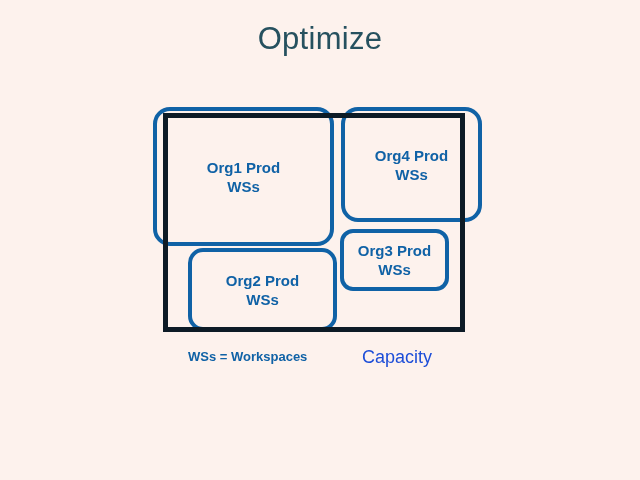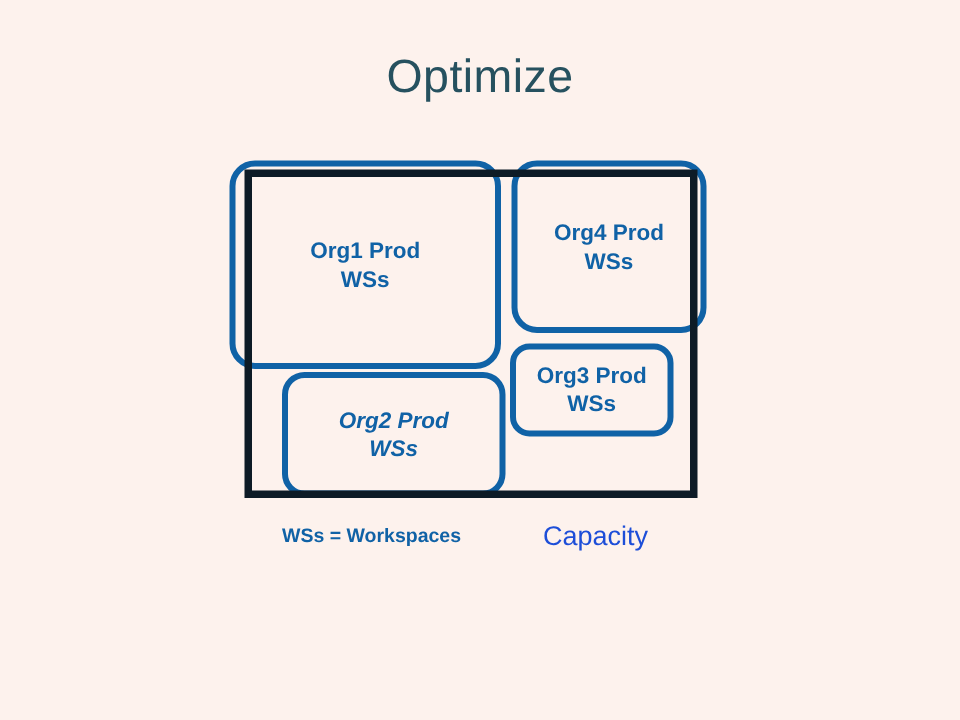--- a/index.html
+++ b/index.html
@@ -12,21 +12,21 @@
     position: relative;
     overflow: hidden;
     background: #FDF2ED;
     font-family: "Liberation Sans", sans-serif;
   }
   .title {
     position: absolute;
     left: 0;
     right: 0;
     top: 21px;
-    margin: 12px;
+    margin: 0;
     text-align: center;
     font-size: 31px;
     font-weight: 400;
     letter-spacing: 0.3px;
     color: #26515F;
   }
   .org-box {
     position: absolute;
     box-sizing: border-box;
     border: 4px solid #1062A6;
@@ -37,22 +37,22 @@
     text-align: center;
     color: #1062A6;
     font-size: 15px;
     line-height: 19px;
     font-weight: 600;
     z-index: 1;
     background: transparent;
   }
   .org-box .box-label span { display: block; }
   .org1 { left: 153px; top: 107px; width: 181px; height: 139px; }
-  .org4 { left: 341px; top: 107px; width: 130px; height: 115px; }
-  .org2 { left: 188px; top: 248px; width: 149px; height: 83px; border-radius: 15px; font-style: italic; }
+  .org4 { left: 341px; top: 107px; width: 141px; height: 115px; }
+  .org2 { left: 188px; top: 248px; width: 149px; height: 83px; border-radius: 15px; }
   .org3 { left: 340px; top: 229px; width: 109px; height: 62px; border-radius: 13px; }
   .capacity-rect {
     position: absolute;
     left: 163px;
     top: 113px;
     width: 302px;
     height: 219px;
     box-sizing: border-box;
     border: 5px solid #0D1B26;
     background: transparent;

